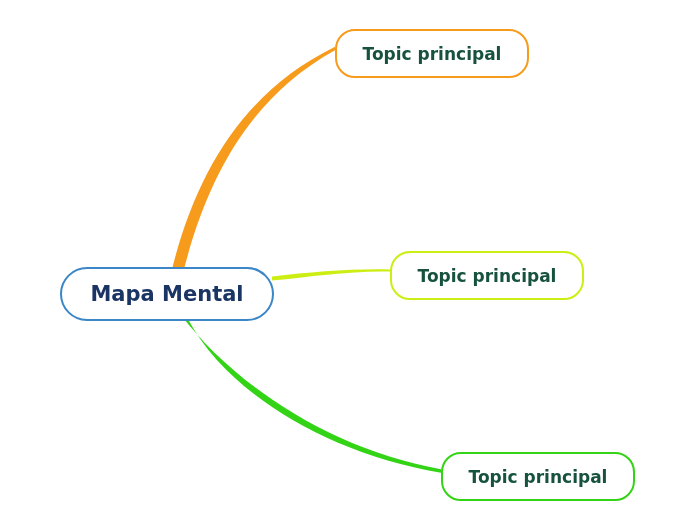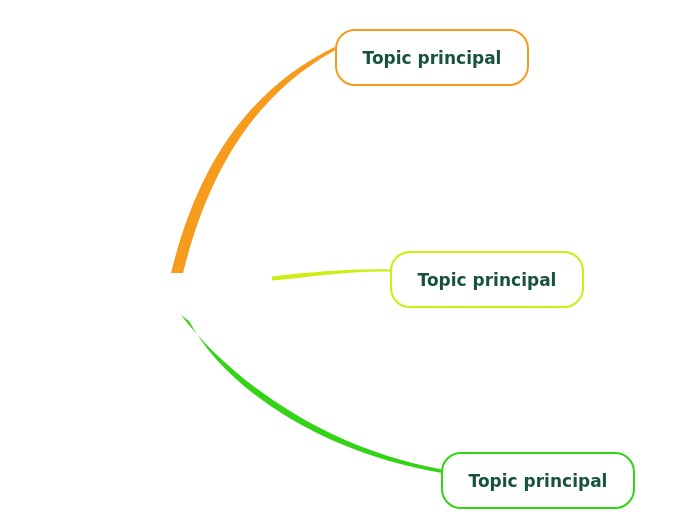--- a/index.html
+++ b/index.html
@@ -40,21 +40,21 @@
     top: 267px;
     width: 214px;
     height: 54px;
     border: 2.5px solid #3a86c6;
     border-radius: 27px;
     font-size: 21px;
     color: #1a3564;
   }
   .topic-node {
     width: 194px;
-    height: 57px;
+    height: 49px;
     border-radius: 20px;
     font-size: 17px;
     color: #17523f;
   }
   .topic-top {
     left: 335px;
     top: 29px;
     border: 2.5px solid #f79b1c;
   }
   .topic-middle {
@@ -87,20 +87,23 @@
              C 352,270.5 312,276.5 272,280.5
              Z" fill="#cdee12"></path>
 
     <path d="M 181,315
              C 232,382 328,449 441,469.2
              L 441,472.8
              C 324,453 226,390 189,321
              Z" fill="#33d315"></path>
   </svg>
 
+  <div class="node root-node">
+    <span>Mapa Mental</span>
+  </div>
 
   <div class="node topic-node topic-top">
     <span>Topic principal</span>
   </div>
 
   <div class="node topic-node topic-middle">
     <span>Topic principal</span>
   </div>
 
   <div class="node topic-node topic-bottom">

